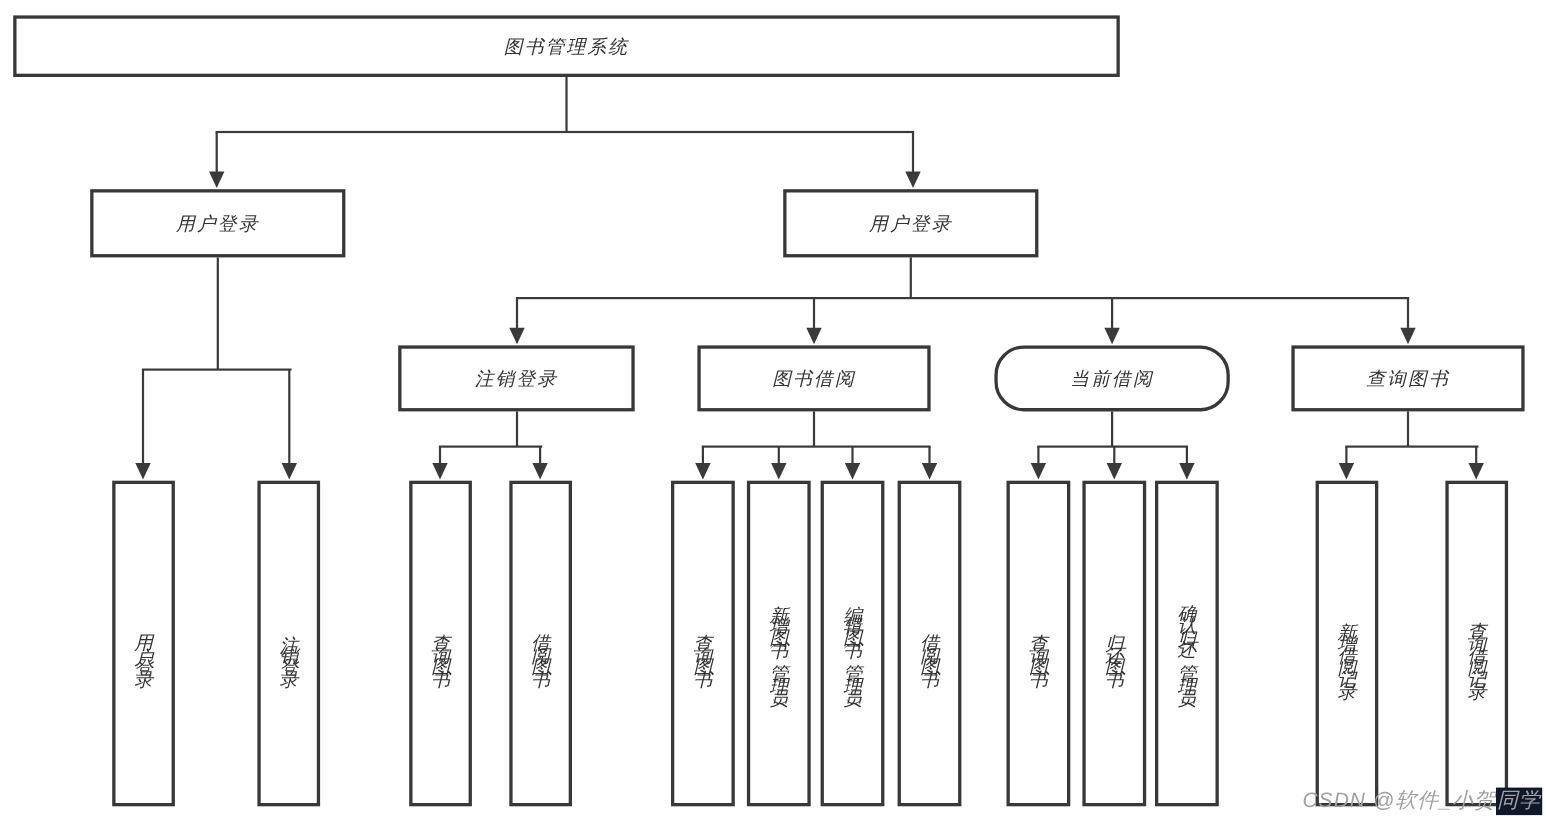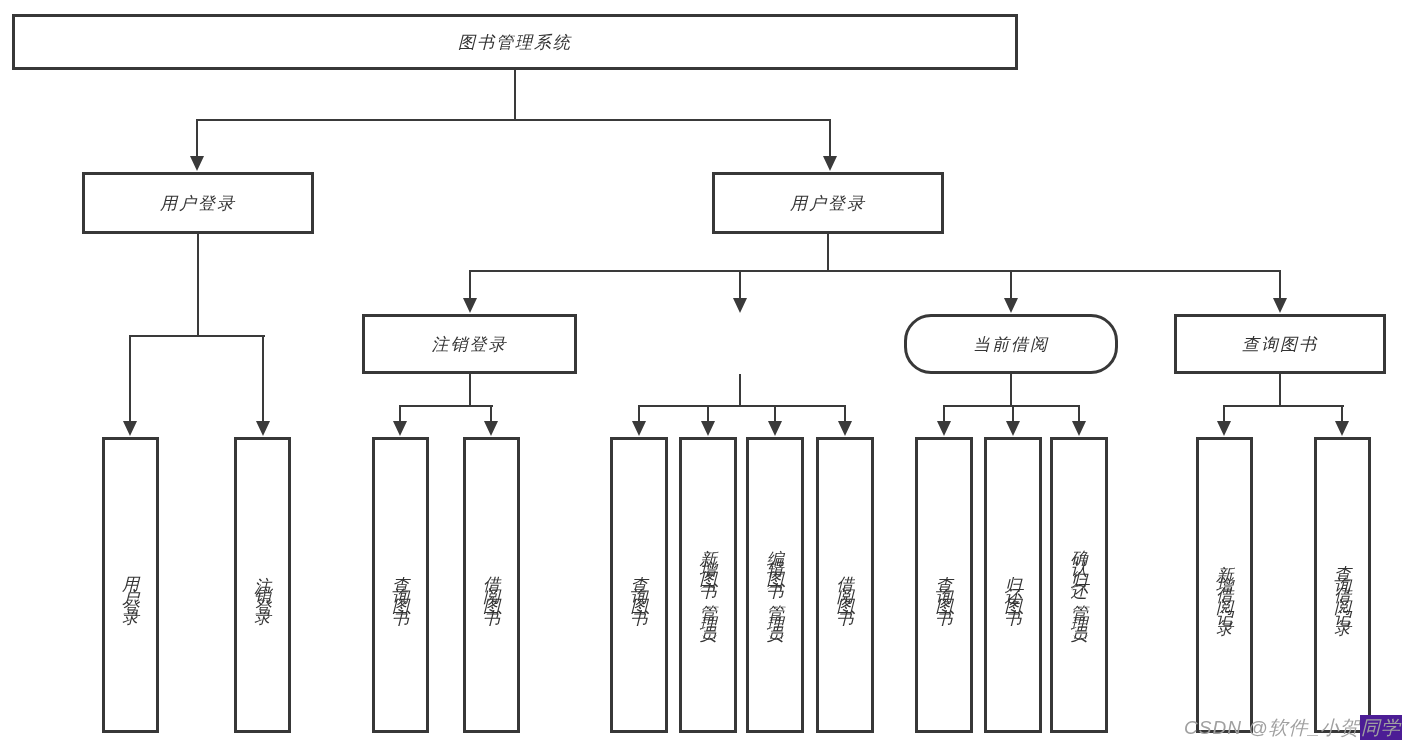--- a/index.html
+++ b/index.html
@@ -24,21 +24,21 @@
   .vline,.hline{position:absolute;background:#3a3a3a;}
   .arrow{
     position:absolute;width:0;height:0;
     border-left:7px solid transparent;border-right:7px solid transparent;
     border-top:15px solid #3a3a3a;
   }
   #watermark{
     position:absolute;right:3px;bottom:6px;z-index:5;
     font-size:19px;color:#a0a0a0;letter-spacing:1px;white-space:nowrap;
   }
-  #watermark .wm-hl{background:#4c1d95;padding:2px 1px;}
+  #watermark .wm-hl{background:#0f172a;padding:2px 1px;}
 </style>
 </head>
 <body>
 
 <div id="canvas">
 
   <div class="node" style="left:12px;top:14px;width:1006px;height:56px;">
     <span>图书管理系统</span>
   </div>
 
@@ -47,20 +47,23 @@
   </div>
 
   <div class="node" style="left:712px;top:172px;width:232px;height:62px;">
     <span>用户登录</span>
   </div>
 
   <div class="node" style="left:362px;top:314px;width:215px;height:60px;">
     <span>注销登录</span>
   </div>
 
+  <div class="node" style="left:634px;top:314px;width:212px;height:60px;">
+    <span>图书借阅</span>
+  </div>
 
   <div class="node" style="left:904px;top:314px;width:214px;height:60px;border-radius:27px;">
     <span>当前借阅</span>
   </div>
 
   <div class="node" style="left:1174px;top:314px;width:212px;height:60px;">
     <span>查询图书</span>
   </div>
 
   <div class="leaf" style="left:102px;top:437px;width:57px;height:296px;">

